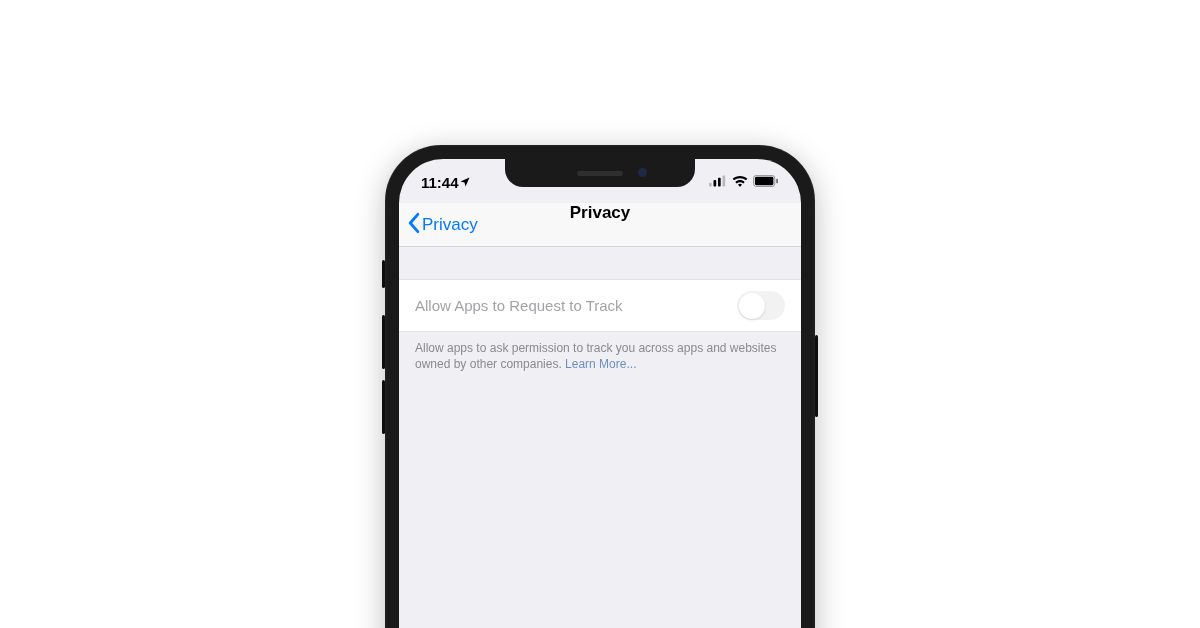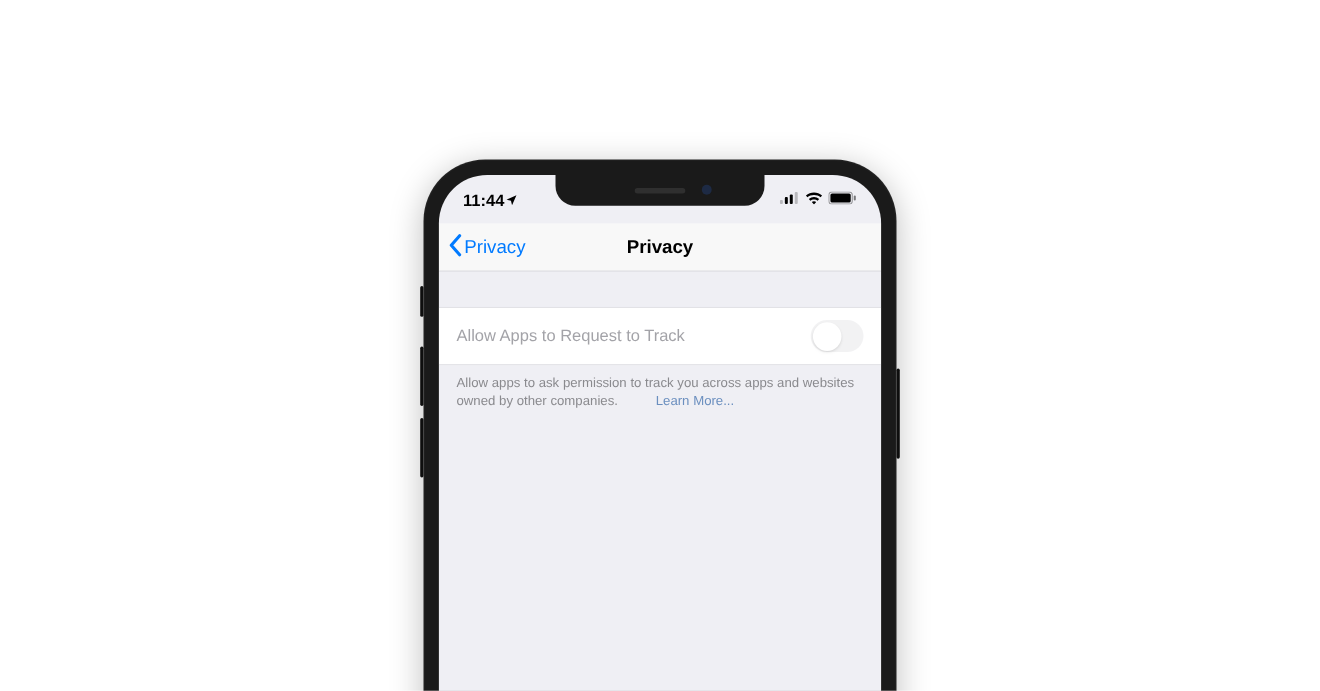--- a/index.html
+++ b/index.html
@@ -82,21 +82,20 @@
   .loc-icon svg { display: block; }
 
   
   .navbar {
     position: absolute;
     top: 44px; left: 0; right: 0;
     height: 44px;
     background: #f8f8f8;
     border-bottom: 1px solid #d5d5d9;
     display: flex;
-    align-items: center;
     justify-content: center;
   }
   .nav-back {
     position: absolute;
     left: 8px;
     top: 0;
     height: 44px;
     display: flex;
     align-items: center;
     color: #007aff;
@@ -137,21 +136,21 @@
     background: #ffffff;
     border-radius: 50%;
     box-shadow: 0 1px 2px rgba(0,0,0,0.18), 0 2px 4px rgba(0,0,0,0.06);
   }
   .footer {
     padding: 8px 16px 0 16px;
     font-size: 12px;
     line-height: 1.35;
     color: #8a8a8e;
   }
-  .footer a { color: #6b8fbf; text-decoration: none; margin-left: 31px; }
+  .footer a { color: #6b8fbf; text-decoration: none; }
 </style>
 </head>
 <body>
 
 <div class="phone">
   <div class="side-btn side-silence"></div>
   <div class="side-btn side-volup"></div>
   <div class="side-btn side-voldn"></div>
   <div class="side-btn side-power"></div>
 

